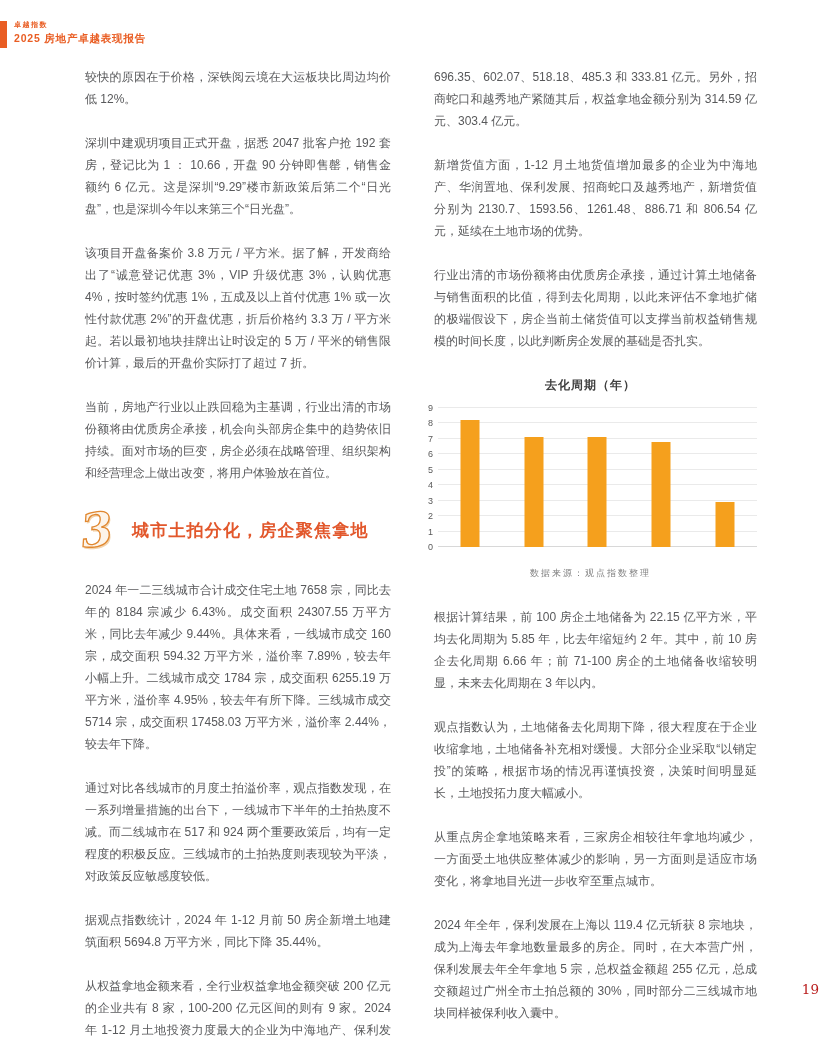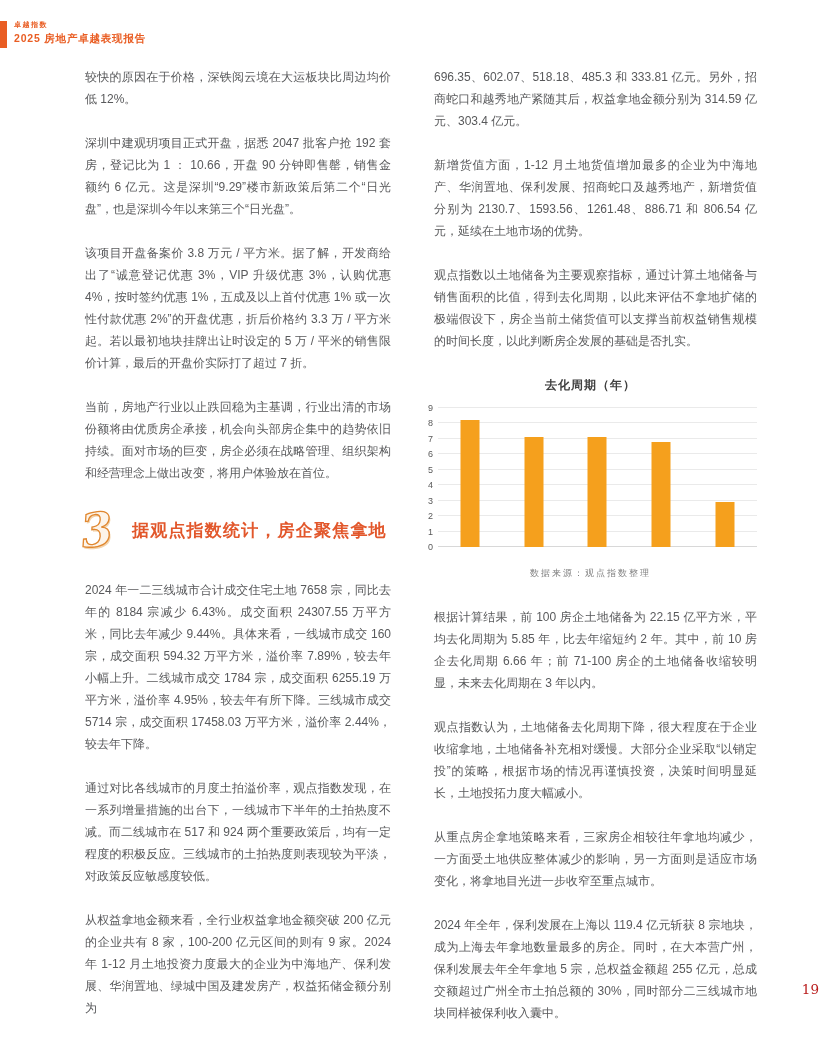--- a/index.html
+++ b/index.html
@@ -58,35 +58,36 @@
   <div class="col col-left">
     <div>
         <p class="para">较快的原因在于价格，深铁阅云境在大运板块比周边均价低 12%。</p>
         <p class="para">深圳中建观玥项目正式开盘，据悉 2047 批客户抢 192 套房，登记比为 1 ： 10.66，开盘 90 分钟即售罄，销售金额约 6 亿元。这是深圳“9.29”楼市新政策后第二个“日光盘”，也是深圳今年以来第三个“日光盘”。</p>
         <p class="para">该项目开盘备案价 3.8 万元 / 平方米。据了解，开发商给出了“诚意登记优惠 3%，VIP 升级优惠 3%，认购优惠 4%，按时签约优惠 1%，五成及以上首付优惠 1% 或一次性付款优惠 2%”的开盘优惠，折后价格约 3.3 万 / 平方米起。若以最初地块挂牌出让时设定的 5 万 / 平米的销售限价计算，最后的开盘价实际打了超过 7 折。</p>
         <p class="para">当前，房地产行业以止跌回稳为主基调，行业出清的市场份额将由优质房企承接，机会向头部房企集中的趋势依旧持续。面对市场的巨变，房企必须在战略管理、组织架构和经营理念上做出改变，将用户体验放在首位。</p>
       </div>
 
     <div class="section-heading">
       <span class="section-number">3</span>
-      <span class="section-title">据观点指数统计，房企聚焦拿地</span>
+      <span class="section-title">城市土拍分化，房企聚焦拿地</span>
     </div>
 
     <div>
         <p class="para">2024 年一二三线城市合计成交住宅土地 7658 宗，同比去年的 8184 宗减少 6.43%。成交面积 24307.55 万平方米，同比去年减少 9.44%。具体来看，一线城市成交 160 宗，成交面积 594.32 万平方米，溢价率 7.89%，较去年小幅上升。二线城市成交 1784 宗，成交面积 6255.19 万平方米，溢价率 4.95%，较去年有所下降。三线城市成交 5714 宗，成交面积 17458.03 万平方米，溢价率 2.44%，较去年下降。</p>
         <p class="para">通过对比各线城市的月度土拍溢价率，观点指数发现，在一系列增量措施的出台下，一线城市下半年的土拍热度不减。而二线城市在 517 和 924 两个重要政策后，均有一定程度的积极反应。三线城市的土拍热度则表现较为平淡，对政策反应敏感度较低。</p>
+        <p class="para">据观点指数统计，2024 年 1-12 月前 50 房企新增土地建筑面积 5694.8 万平方米，同比下降 35.44%。</p>
         <p class="para">从权益拿地金额来看，全行业权益拿地金额突破 200 亿元的企业共有 8 家，100-200 亿元区间的则有 9 家。2024 年 1-12 月土地投资力度最大的企业为中海地产、保利发展、华润置地、绿城中国及建发房产，权益拓储金额分别为</p>
       </div>
   </div>
 
   <div class="col col-right">
     <div>
         <p class="para">696.35、602.07、518.18、485.3 和 333.81 亿元。另外，招商蛇口和越秀地产紧随其后，权益拿地金额分别为 314.59 亿元、303.4 亿元。</p>
         <p class="para">新增货值方面，1-12 月土地货值增加最多的企业为中海地产、华润置地、保利发展、招商蛇口及越秀地产，新增货值分别为 2130.7、1593.56、1261.48、886.71 和 806.54 亿元，延续在土地市场的优势。</p>
-        <p class="para">观点指数以土地储备为主要观察指标，通过计算土地储备与销售面积的比值，得到去化周期，以此来评估不拿地扩储的极端假设下，房企当前土储货值可以支撑当前权益销售规模的时间长度，以此判断房企发展的基础是否扎实。</p>
+        <p class="para">行业出清的市场份额将由优质房企承接，通过计算土地储备与销售面积的比值，得到去化周期，以此来评估不拿地扩储的极端假设下，房企当前土储货值可以支撑当前权益销售规模的时间长度，以此判断房企发展的基础是否扎实。</p>
       </div>
 
     <div class="chart">
       <div class="chart-title">去化周期（年）</div>
       <div class="chart-body">
         <div class="y-axis" id="y-axis">
             <span style="bottom: 0%;">0</span>
             <span style="bottom: 11.1111%;">1</span>
             <span style="bottom: 22.2222%;">2</span>
             <span style="bottom: 33.3333%;">3</span>

